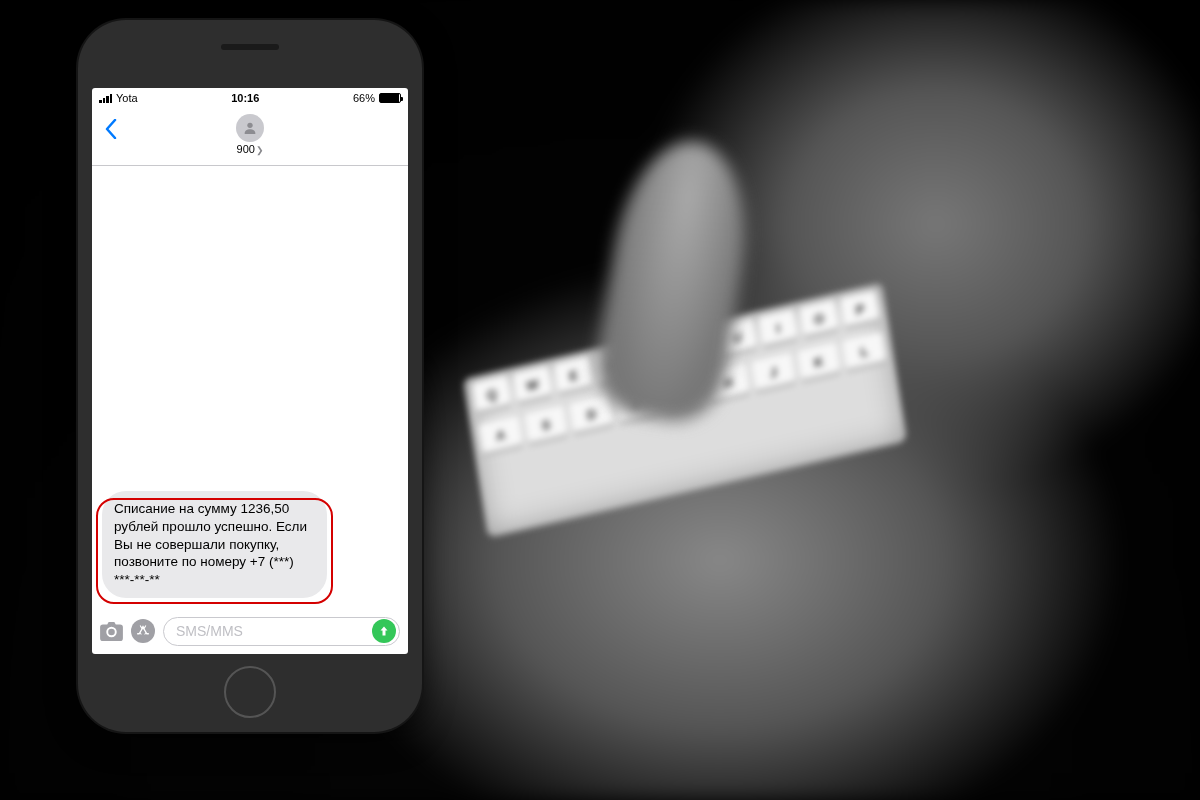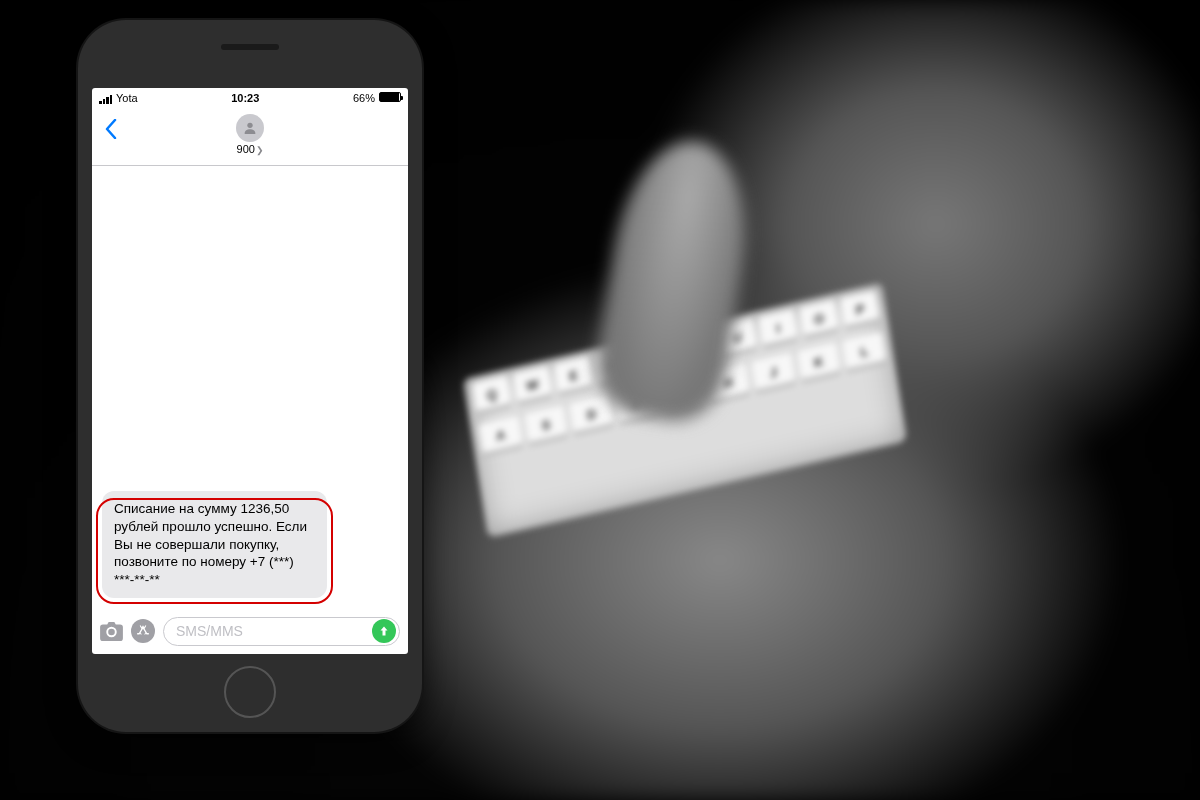--- a/index.html
+++ b/index.html
@@ -63,21 +63,21 @@
     position: absolute; left: 14px; right: 14px; top: 68px; bottom: 78px;
     background: #fff; border-radius: 3px; overflow: hidden;
     display: flex; flex-direction: column;
   }
 
   
   .status {
     height: 20px; display: flex; align-items: center; justify-content: space-between;
     padding: 0 7px; font-size: 11px; font-weight: 500; color: #000;
   }
-  .status .left, .status .right { display: flex; gap: 4px; }
+  .status .left, .status .right { display: flex; align-items: center; gap: 4px; }
   .sig { display: inline-flex; align-items: flex-end; gap: 1px; }
   .sig i { width: 2.5px; background: #000; display: inline-block; }
   .sig i:nth-child(1){height:3px}.sig i:nth-child(2){height:5px}
   .sig i:nth-child(3){height:7px}.sig i:nth-child(4){height:9px}
   .batt { width: 22px; height: 10px; border: 1px solid #000; border-radius: 2px; position: relative; }
   .batt::after { content:""; position:absolute; right:-3px; top:2.5px; width:2px; height:4px; background:#000; border-radius:0 1px 1px 0;}
   .batt i { display:block; height:100%; width:95%; background:#000; }
 
   
   .navhdr {
@@ -93,21 +93,21 @@
   .avatar { width: 28px; height: 28px; border-radius: 50%; background: #c9c9ce;
     display:flex; align-items:center; justify-content:center; }
   .avatar svg { width:16px; height:16px; fill:#8c8c91; }
   .cname { font-size: 11px; color:#000; display:flex; align-items:flex-end; gap:1px;}
   .cname .chev { font-size:9px; color:#8a8a8e; }
 
   
   .msgs { flex:1; position:relative; }
   .bubble {
     position:absolute; left:10px; bottom:12px; max-width: 225px;
-    background:#e9e9eb; border-radius:12px; padding:9px 12px;
+    background:#e9e9eb; border-radius:24px; padding:9px 12px;
     font-size:13.5px; line-height:1.32; color:#000;
   }
   .highlight {
     position:absolute; border:2.5px solid #d40000; border-radius:18px;
     pointer-events:none;
   }
 
   
   .inbar {
     height: 44px; padding: 6px 8px 8px; display:flex; align-items:center; gap:8px;
@@ -166,21 +166,21 @@
     <div class="status">
       <div class="left">
         <span class="sig">
             <i></i>
             <i></i>
             <i></i>
             <i></i>
           </span>
         <span>Yota</span>
       </div>
-      <div style="font-weight:600">10:23</div>
+      <div style="font-weight:600">10:16</div>
       <div class="right">
         <span>66%</span>
         <span class="batt">
             <i></i>
           </span>
       </div>
     </div>
 
     <div class="navhdr">
       <div class="back">

